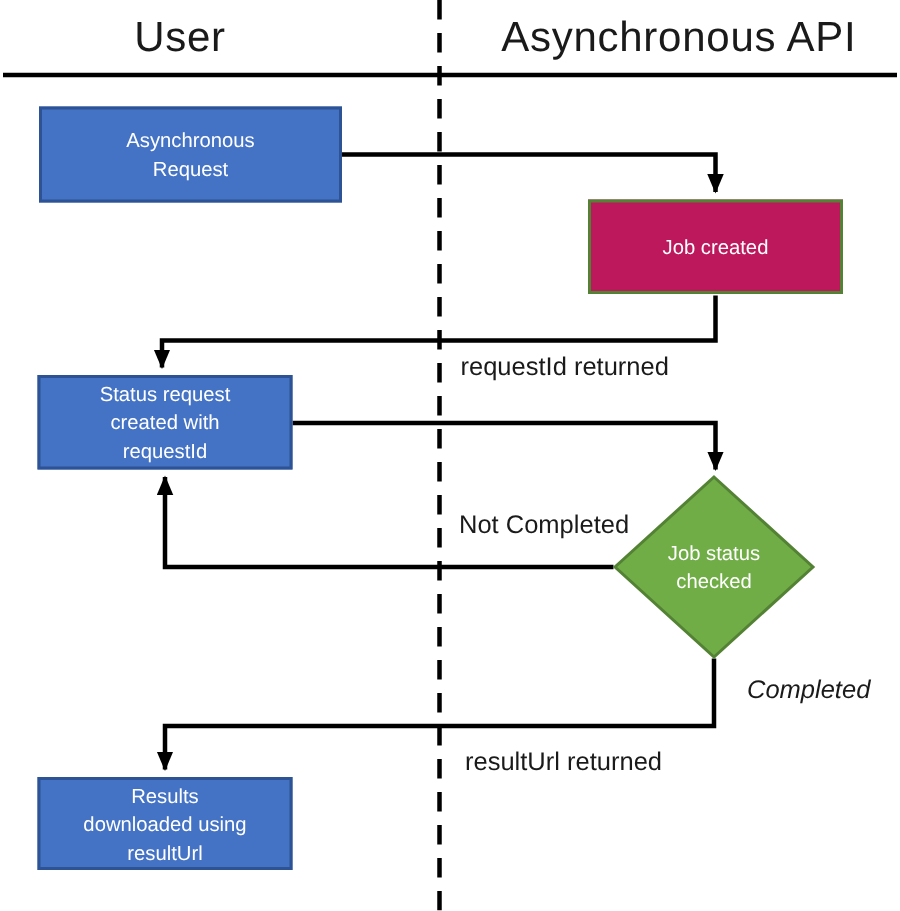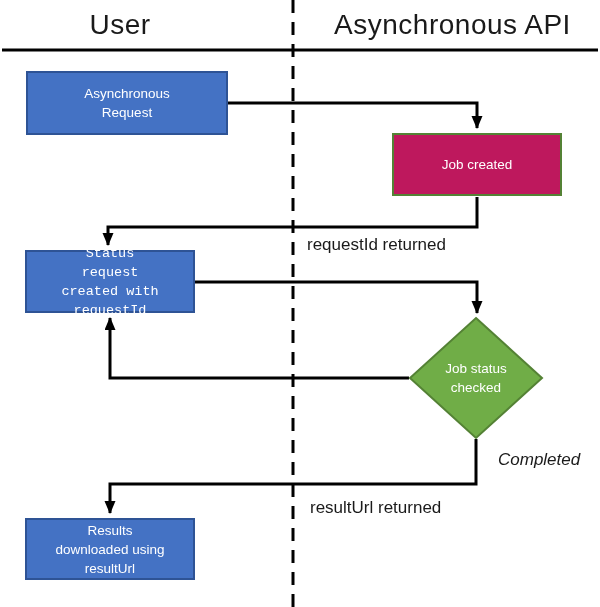--- a/index.html
+++ b/index.html
@@ -38,21 +38,21 @@
     text-align: center;
   }
   .process {
     background: #4472C4;
     border: 2px solid #2E5395;
   }
   .node .wrap { display: block; }
   .box-async-request    { left: 26px;  top: 71px;  width: 202px; height: 64px; }
   .box-async-request    .wrap { width: 130px; }
   .box-status-request   { left: 25px;  top: 250px; width: 170px; height: 63px; }
-  .box-status-request   .wrap { width: 110px; font-family: Liberation Mono, monospace; }
+  .box-status-request   .wrap { width: 110px; }
   .box-results          { left: 25px;  top: 518px; width: 170px; height: 62px; }
   .box-results          .wrap { width: 120px; }
   .box-job-created      { left: 392px; top: 133px; width: 170px; height: 63px;
                           background: #be185d; border: 2px solid #548235; }
   .diamond-label {
     position: absolute;
     left: 431px; top: 348px;
     width: 90px; height: 60px;
     display: flex; align-items: center; justify-content: center;
     color: #ffffff; font-size: 13.5px; line-height: 19px; text-align: center;
@@ -115,16 +115,17 @@
 
   <div class="diamond-label">
     <span class="wrap">Job status checked</span>
   </div>
 
   <div class="node process box-results">
     <span class="wrap">Results downloaded using resultUrl</span>
   </div>
 
   <div class="edge-label lbl-requestid">requestId returned</div>
+  <div class="edge-label lbl-notcomp">Not Completed</div>
   <div class="edge-label lbl-completed">Completed</div>
   <div class="edge-label lbl-resulturl">resultUrl returned</div>
 
 </div>
 
 </body></html>

